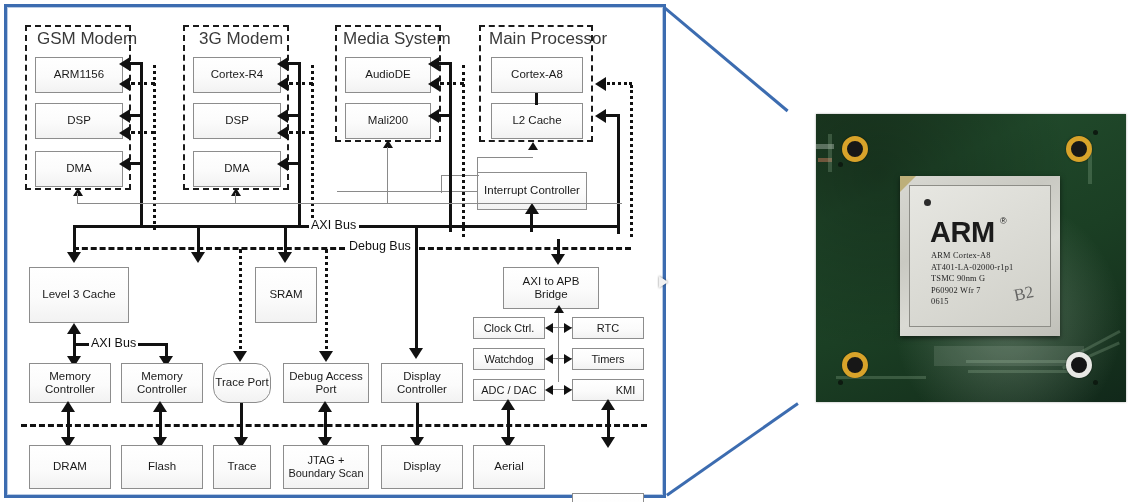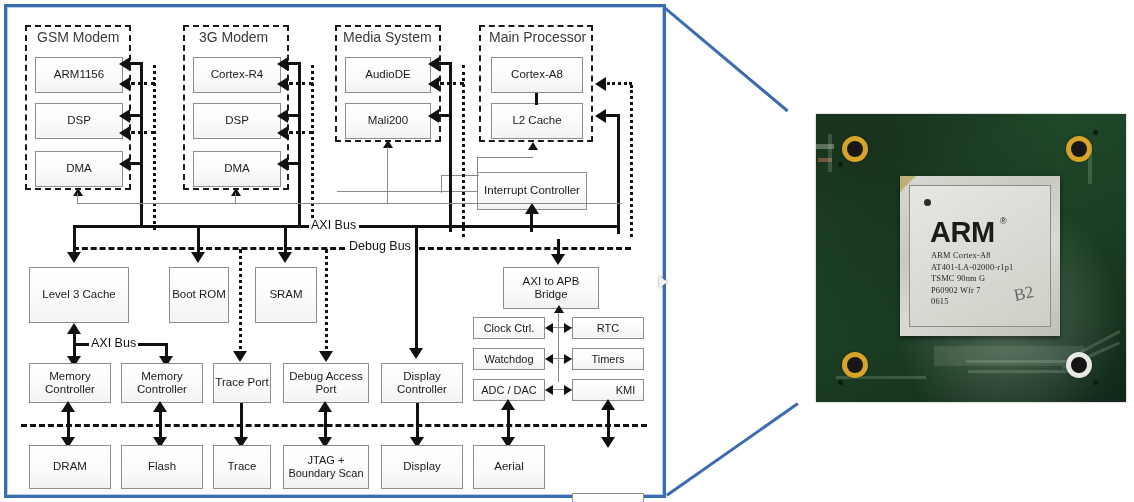--- a/index.html
+++ b/index.html
@@ -13,21 +13,21 @@
     box-shadow:0 0 0 1px #b9cbe4 inset;
   }
   #callout-line-top,#callout-line-bottom{position:absolute;height:0;border-top:3px solid #3c6cb0;transform-origin:0 0;}
   #callout-line-top{left:666px;top:7px;width:160px;transform:rotate(40deg);}
   #callout-line-bottom{left:666px;top:494px;width:160px;transform:rotate(-35deg);}
 
   
   #diagram{position:absolute;left:0;top:0;width:656px;height:488px;}
 
   .grp{position:absolute;border:2.5px dashed #1a1a1a;box-sizing:border-box;}
-  .grp-label{position:absolute;font-size:14px;color:#3a3a3a;white-space:nowrap;}
+  .grp-label{position:absolute;font-size:17px;color:#3a3a3a;white-space:nowrap;}
 
   .box{
     position:absolute;box-sizing:border-box;
     border:1.4px solid #8d8d8d;
     background:linear-gradient(180deg,#ffffff 0%,#fbfbfb 55%,#f2f2f2 100%);
     display:flex;align-items:center;justify-content:center;text-align:center;
     font-size:11.5px;color:#1a1a1a;line-height:1.15;padding:1px;
   }
   .box.sm{font-size:11px;}
 
@@ -189,23 +189,20 @@
 
       <div class="ln hsolid" style="left:66px;top:218px;width:240px;"></div>
       <div class="ln hsolid" style="left:352px;top:218px;width:260px;"></div>
       <div class="buslabel" style="left:302px;top:211px;">AXI Bus</div>
 
       <div class="ln hdash" style="left:66px;top:240px;width:272px;"></div>
       <div class="ln hdash" style="left:412px;top:240px;width:212px;"></div>
       <div class="buslabel" style="left:340px;top:232px;">Debug Bus</div>
 
       <div class="box" style="left:22px;top:260px;width:100px;height:56px;">Level 3 Cache</div>
-      <div class="box" style="left:162px;top:260px;width:60px;height:56px;flex-direction:column;">
-        <span>Boot ROM</span>
-      </div>
       <div class="box" style="left:248px;top:260px;width:62px;height:56px;">SRAM</div>
       <div class="box" style="left:496px;top:260px;width:96px;height:42px;flex-direction:column;">
         <span>AXI to APB Bridge</span>
       </div>
 
       <div class="ln vsolid" style="left:66px;top:218px;height:30px;"></div>
       <div class="arr arr-d" style="left:60px;top:245px;"></div>
       <div class="ln vsolid" style="left:190px;top:218px;height:30px;"></div>
       <div class="arr arr-d" style="left:184px;top:245px;"></div>
       <div class="ln vsolid" style="left:277px;top:218px;height:30px;"></div>
@@ -247,21 +244,21 @@
       <div class="buslabel" style="left:82px;top:329px;">AXI Bus</div>
       <div class="ln vsolid" style="left:158px;top:336px;height:16px;"></div>
       <div class="arr arr-d" style="left:152px;top:349px;"></div>
 
       <div class="box" style="left:22px;top:356px;width:82px;height:40px;flex-direction:column;">
         <span>Memory Controller</span>
       </div>
       <div class="box" style="left:114px;top:356px;width:82px;height:40px;flex-direction:column;">
         <span>Memory Controller</span>
       </div>
-      <div class="box" style="left:206px;top:356px;width:58px;height:40px;flex-direction:column;">
+      <div class="box" style="left:206px;top:356px;width:58px;height:40px;flex-direction:column;border-radius:15px;">
         <span>Trace Port</span>
       </div>
       <div class="box" style="left:276px;top:356px;width:86px;height:40px;flex-direction:column;">
         <span>Debug Access Port</span>
       </div>
       <div class="box" style="left:374px;top:356px;width:82px;height:40px;flex-direction:column;">
         <span>Display Controller</span>
       </div>
 
       <div class="ln hdash" style="left:14px;top:417px;width:626px;"></div>

